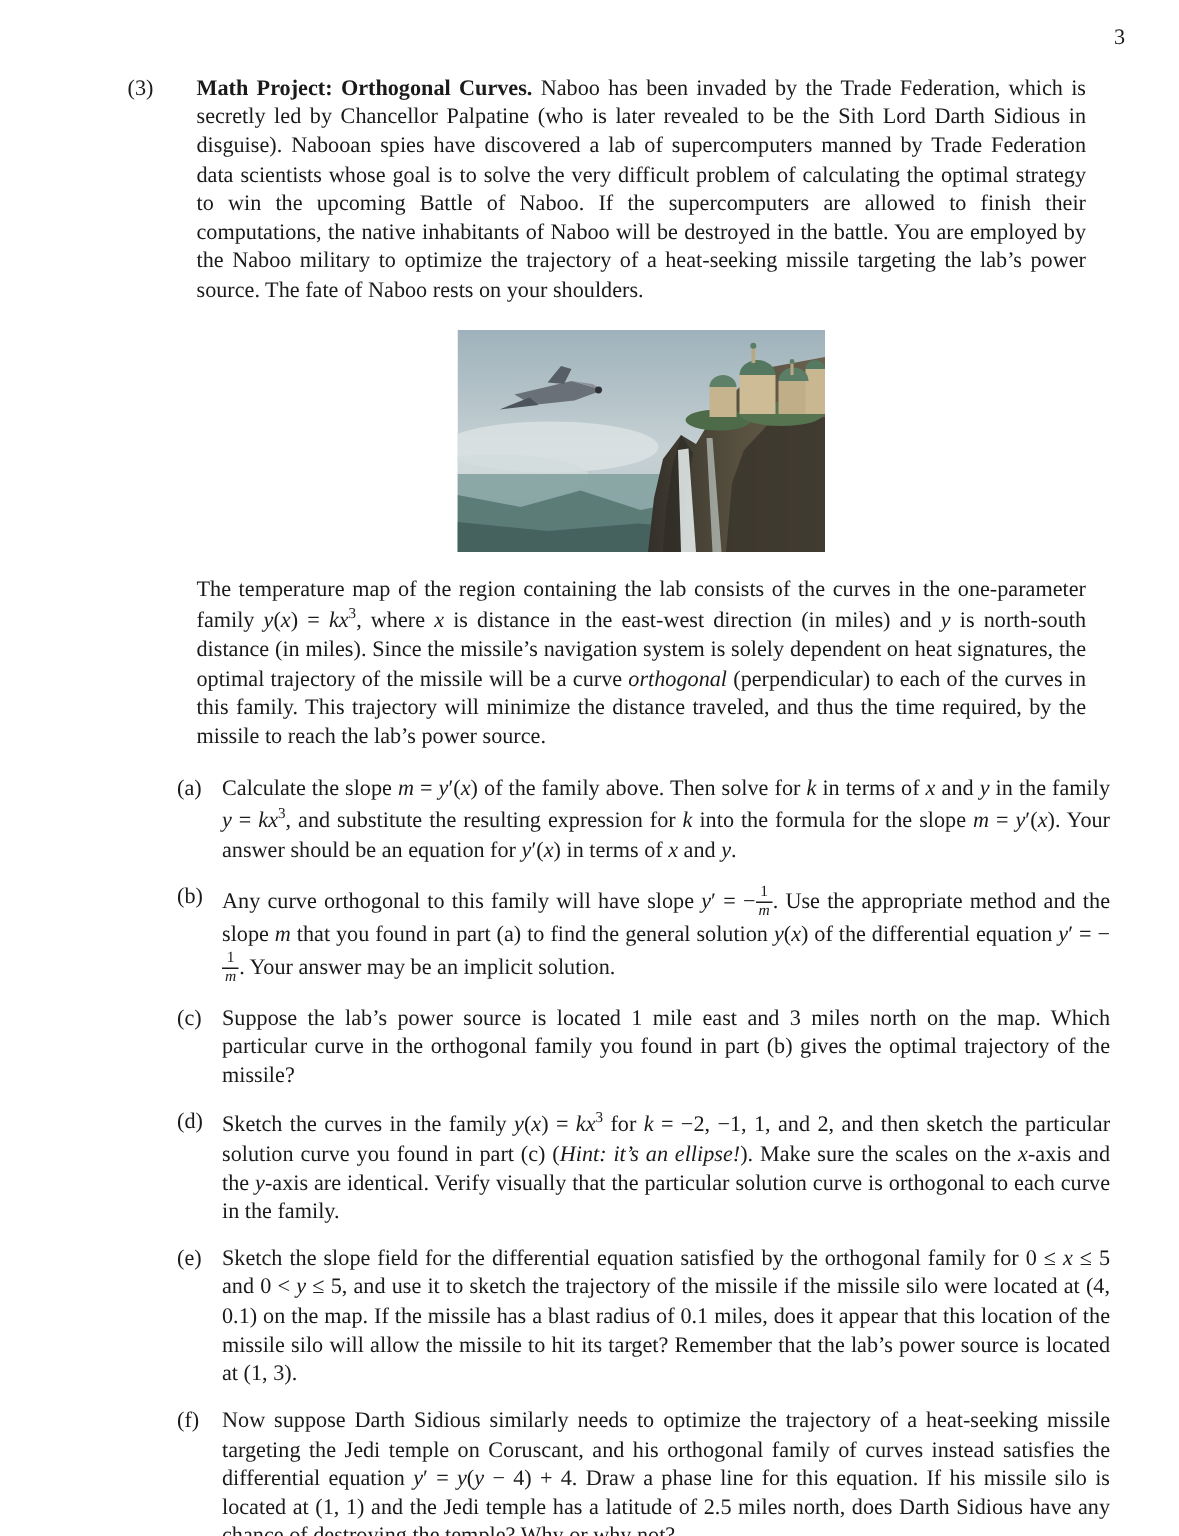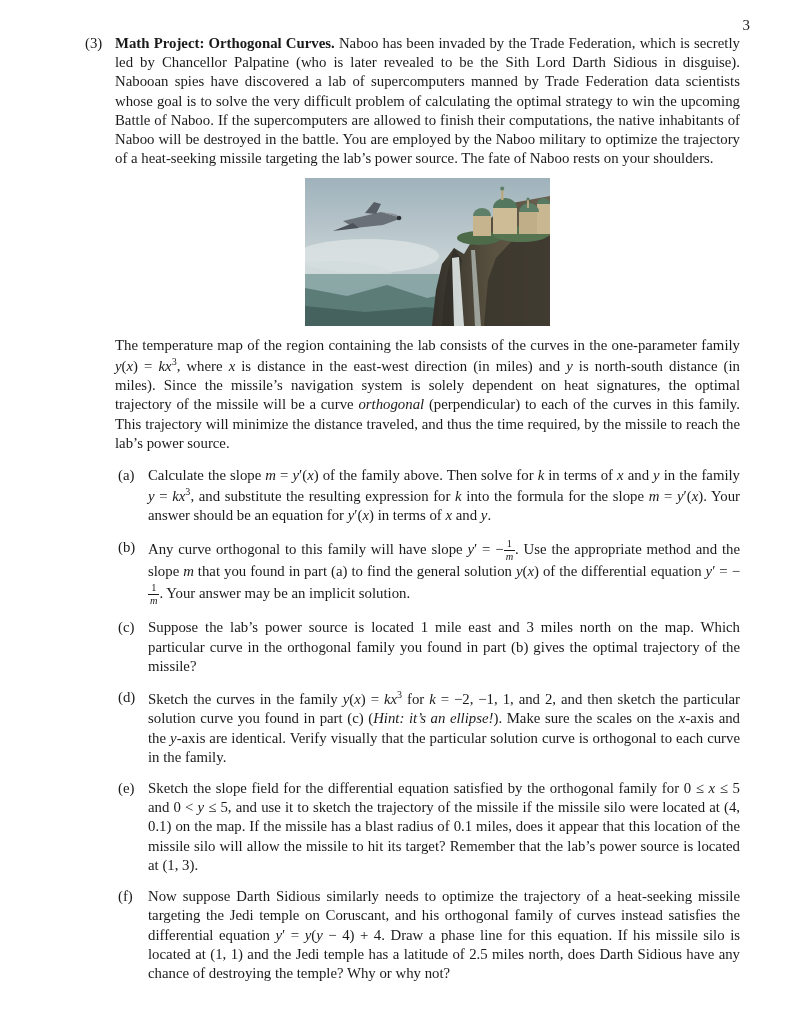--- a/index.html
+++ b/index.html
@@ -10,21 +10,21 @@
     color: #1a1a1a;
   }
   .page {
     position: relative; width: 786px; height: 1024px;
     padding: 34px 46px 0 85px; overflow: hidden;
     font-size: 14.8px; line-height: 1.3;
   }
   .page-number { position: absolute; top: 16px; right: 36px; }
   .problem { position: relative; padding-left: 30px; }
   .problem-label { position: absolute; left: 0; top: 0; }
-  .para { margin: 0; text-align: justify; }
+  .para { margin: 16px; text-align: justify; }
   .figure { display: flex; justify-content: center; margin: 9px 0 10px; }
   .figure svg { display: block; }
   .parts { margin: 13px 0 0 3px; }
   .part { position: relative; padding-left: 30px; margin-bottom: 12px; text-align: justify; }
   .part-label { position: absolute; left: 0; top: 0; }
   sup { font-size: 0.68em; }
   .frac { display: inline-block; vertical-align: -0.5em; text-align: center; font-size: 0.7em; line-height: 1.15; }
   .frac .num { display: block; border-bottom: 1px solid #1a1a1a; padding: 0 2px; }
   .frac .den { display: block; padding: 0 2px; }
 </style>

